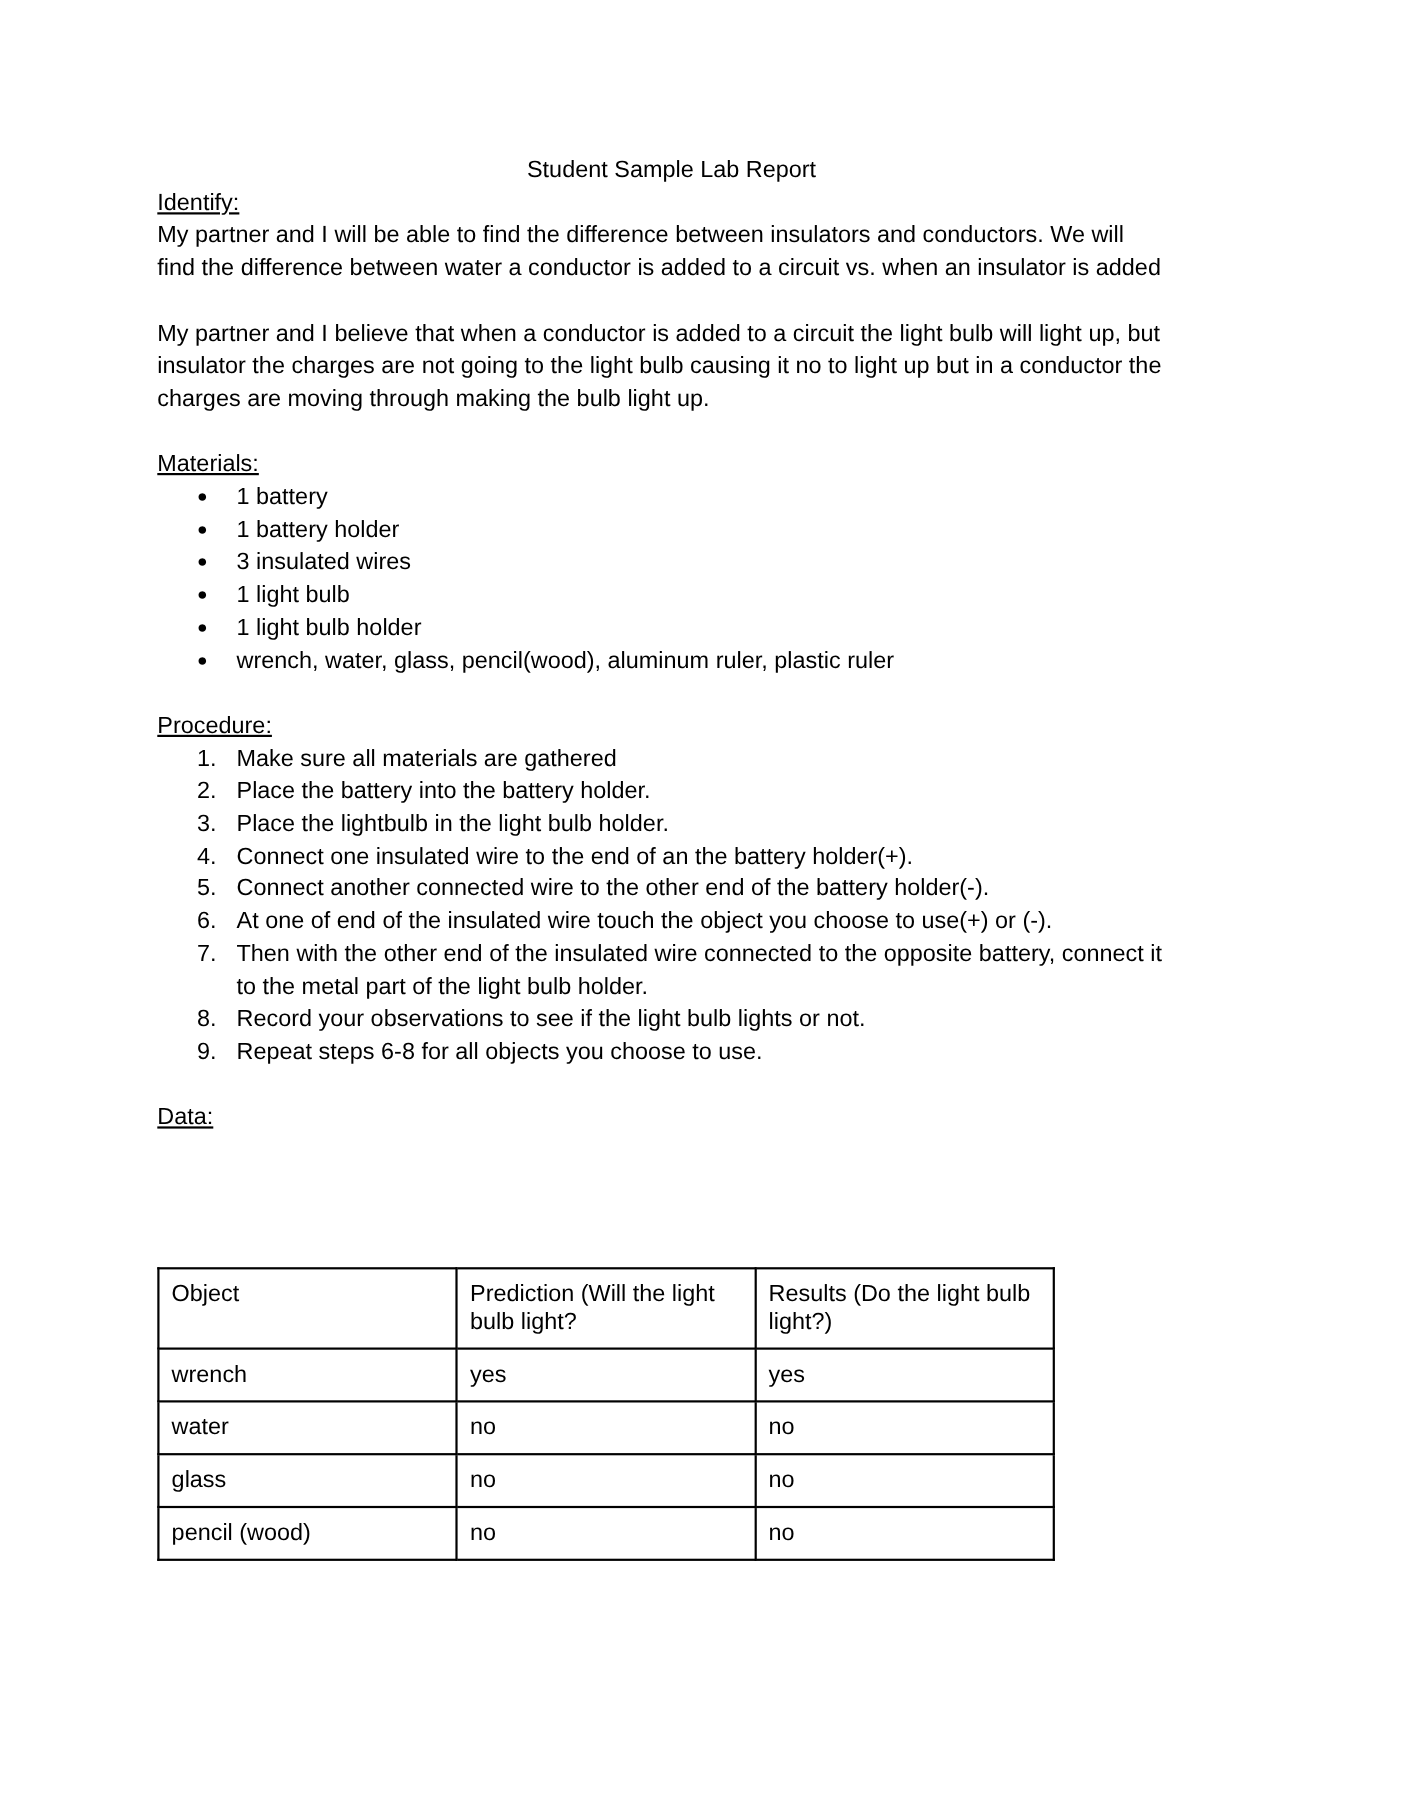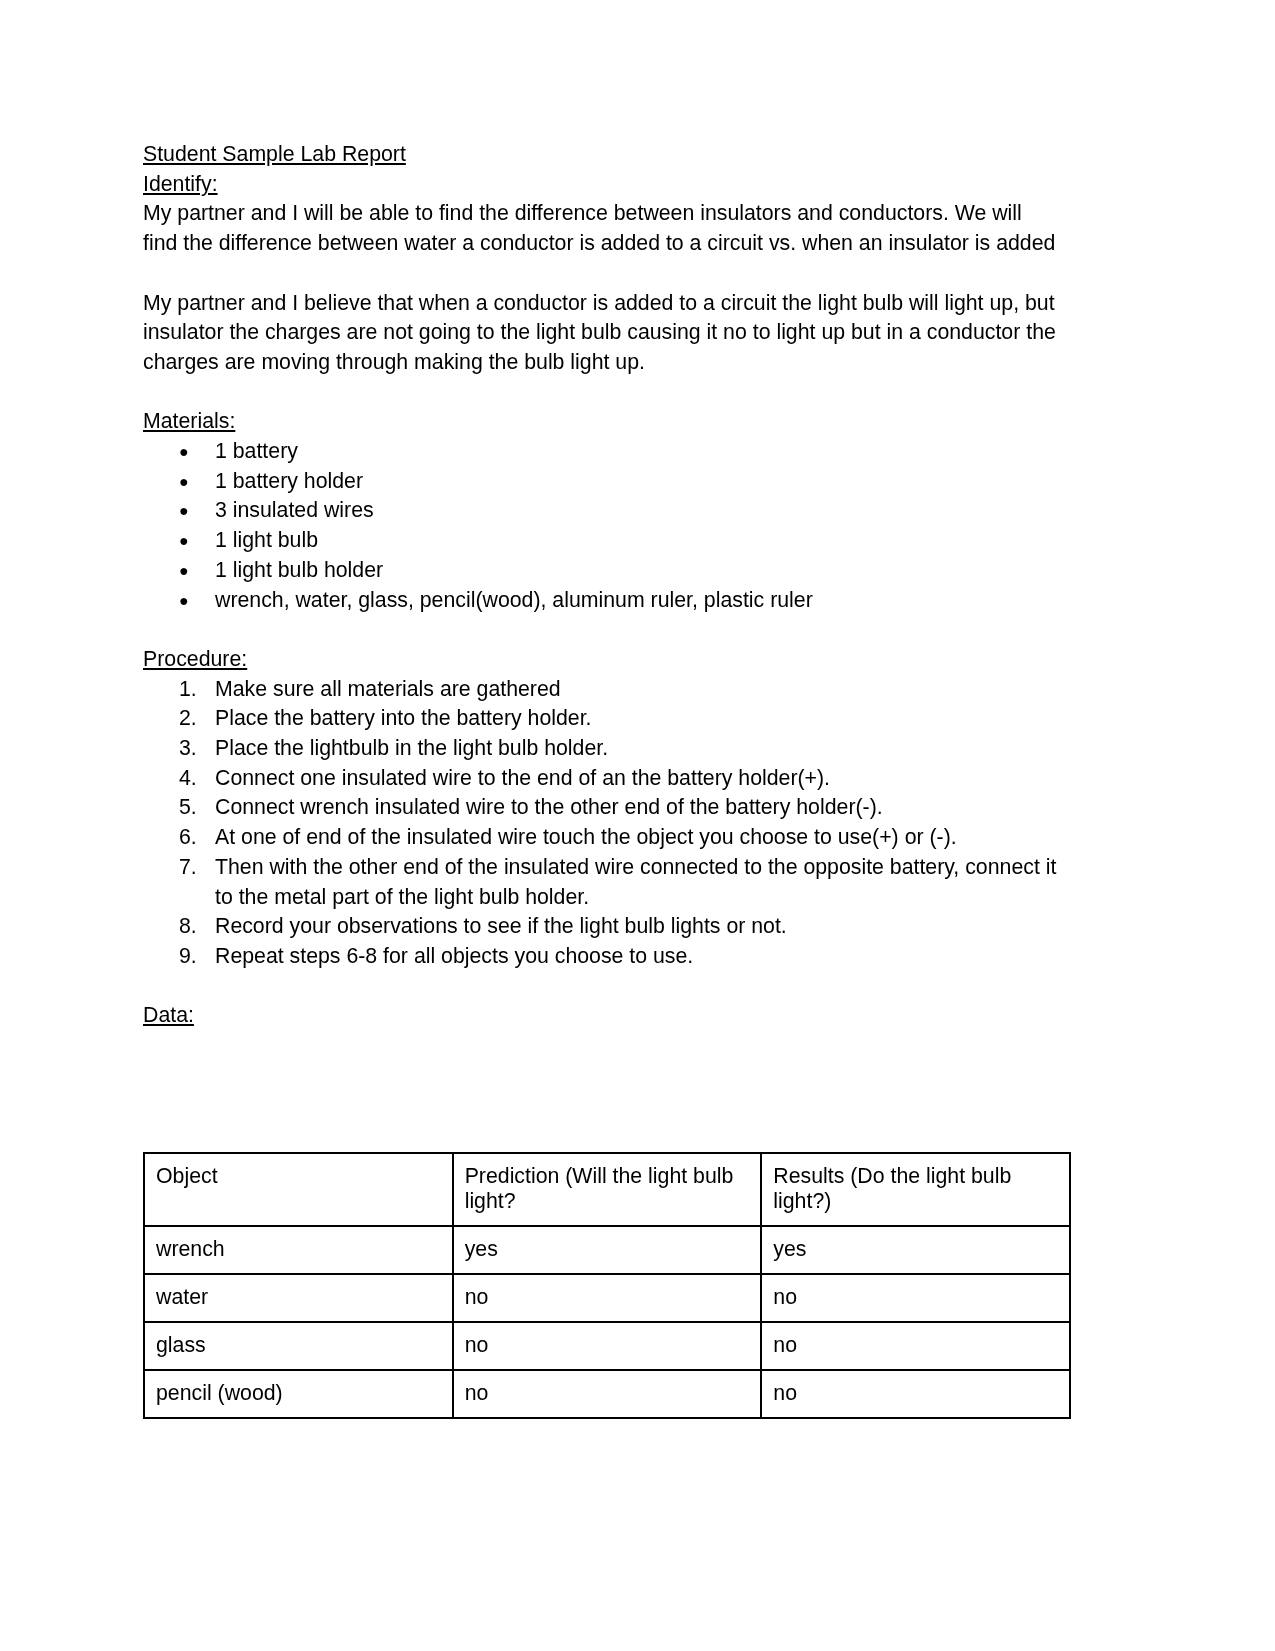--- a/index.html
+++ b/index.html
@@ -1,32 +1,32 @@
 <!DOCTYPE html>
 <html><head>
   <meta charset="utf-8">
   <style>
     html, body { margin: 0; padding: 0; background: #ffffff; }
     body {
       width: 1275px; height: 1651px; position: relative; overflow: hidden;
       font-family: "Liberation Sans", sans-serif; color: #000000;
     }
     .page { position: absolute; left: 143px; top: 140px; width: 960px; font-size: 21.3px; line-height: 29.7px; }
-    .title { text-align: left; text-decoration: underline; margin-left: -0px; width: 935px; }
+    .title { text-align: center; margin-left: -0px; width: 935px; }
     .heading { text-decoration: underline; }
     .para { margin: 0; }
     .gap { height: 29.7px; }
     ul.bullets { list-style: none; margin: 0; padding: 0; }
     ul.bullets li { position: relative; padding-left: 72px; }
     ul.bullets li .bullet { position: absolute; left: 36px; top: 0; font-size: 16px; }
     ol.steps { list-style: none; margin: 0; padding: 0; }
     ol.steps li { position: relative; padding-left: 72px; }
     ol.steps li .num { position: absolute; left: 36px; top: 0; }
     table.data {
-      position: absolute; left: 143px; top: 1152px; width: 928px;
+      position: absolute; left: 143px; top: 1152px; width: 816px;
       border-collapse: collapse; font-size: 21.3px; line-height: 25px;
     }
     table.data td {
       border: 2px solid #000; vertical-align: top; padding: 10px 10px 10px 11px;
       width: 33.33%;
     }
     table.data tr.header-row td { height: 51px; }
     table.data tr.body-row td { height: 26px; margin-left: 43px; }
   </style>
 </head>
@@ -73,21 +73,21 @@
     <li>
         <span class="num">3.</span>
         <div>Place the lightbulb in the light bulb holder.</div>
       </li>
     <li>
         <span class="num">4.</span>
         <div>Connect one insulated wire to the end of an the battery holder(+).</div>
       </li>
     <li>
         <span class="num">5.</span>
-        <div>Connect wrench insulated wire to the other end of the battery holder(-).</div>
+        <div>Connect another connected wire to the other end of the battery holder(-).</div>
       </li>
     <li>
         <span class="num">6.</span>
         <div>At one of end of the insulated wire touch the object you choose to use(+) or (-).</div>
       </li>
     <li>
         <span class="num">7.</span>
         <div>Then with the other end of the insulated wire connected to the opposite battery, connect it</div>
         <div>to the metal part of the light bulb holder.</div>
       </li>

